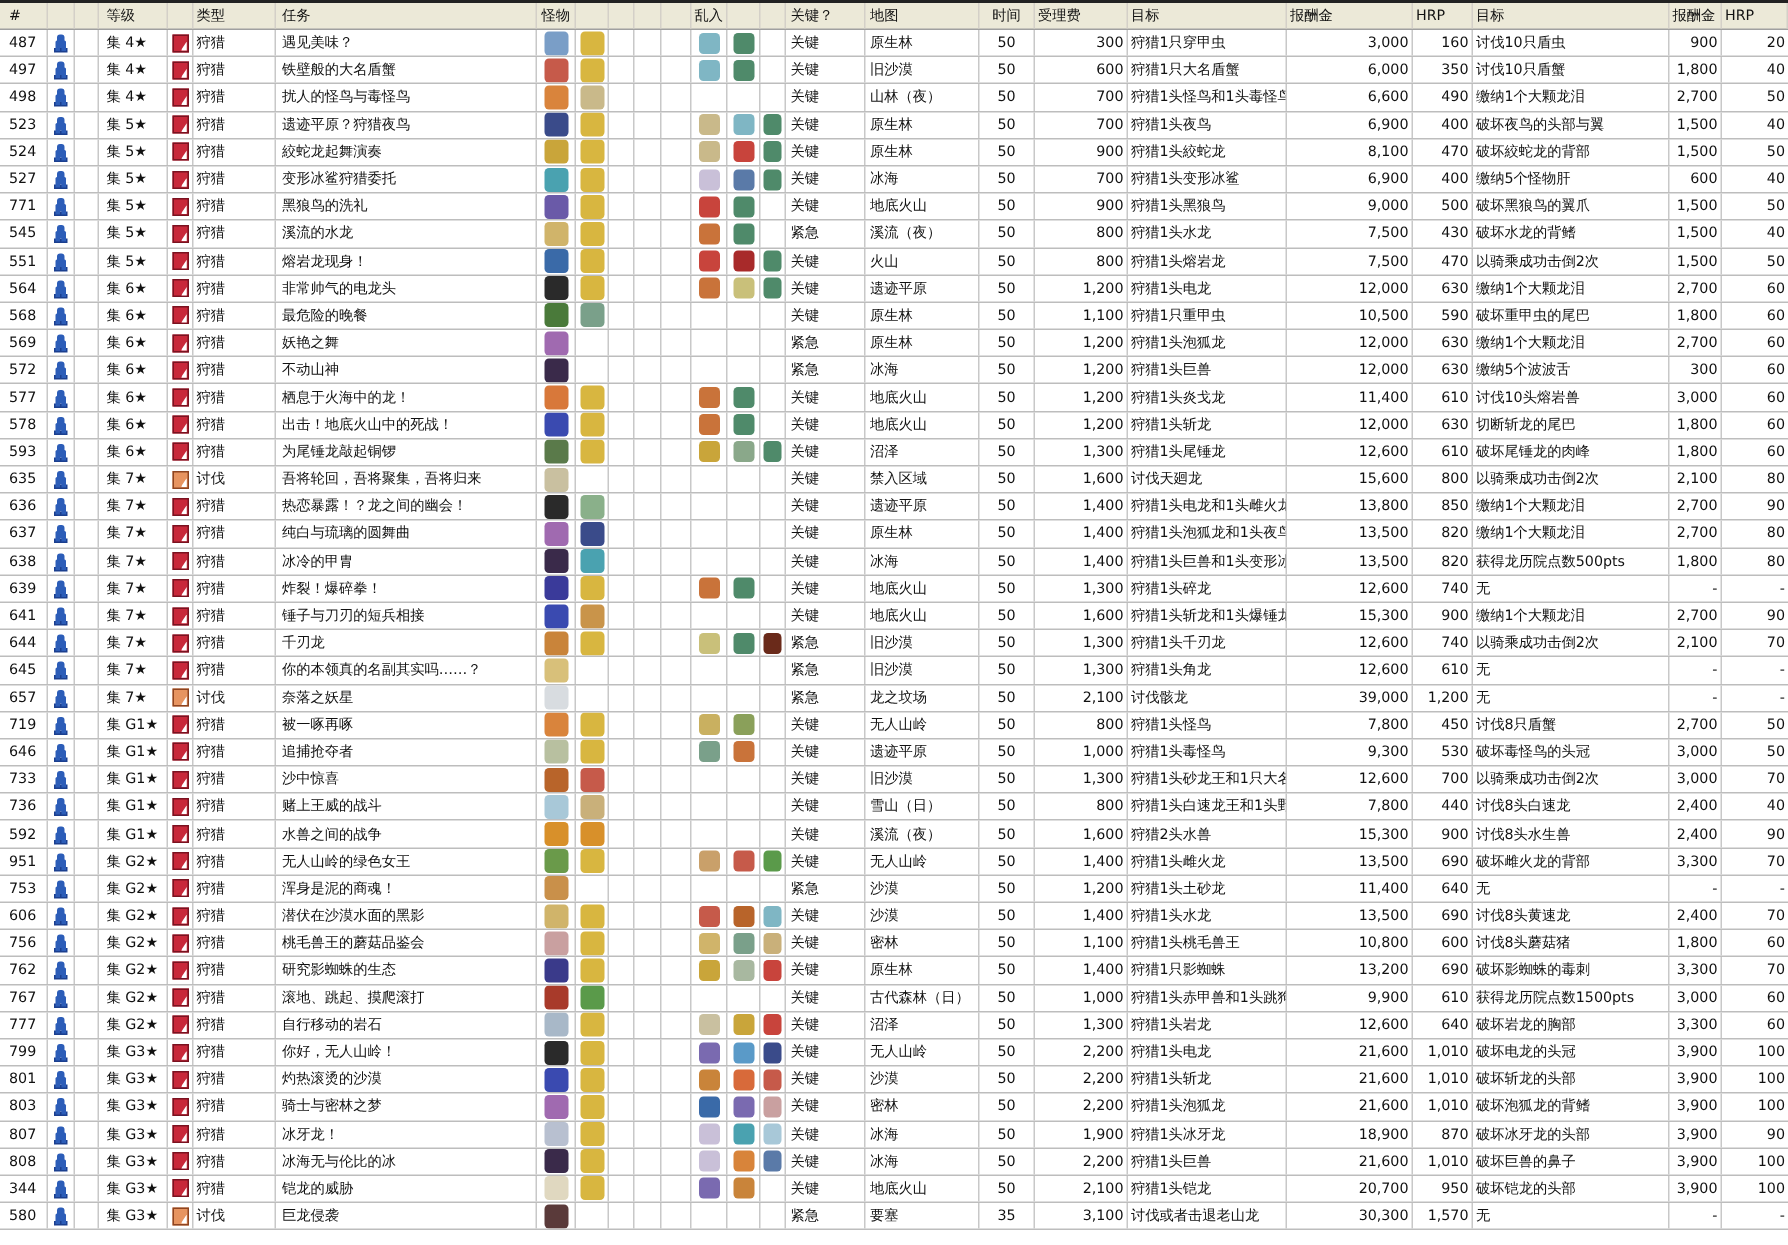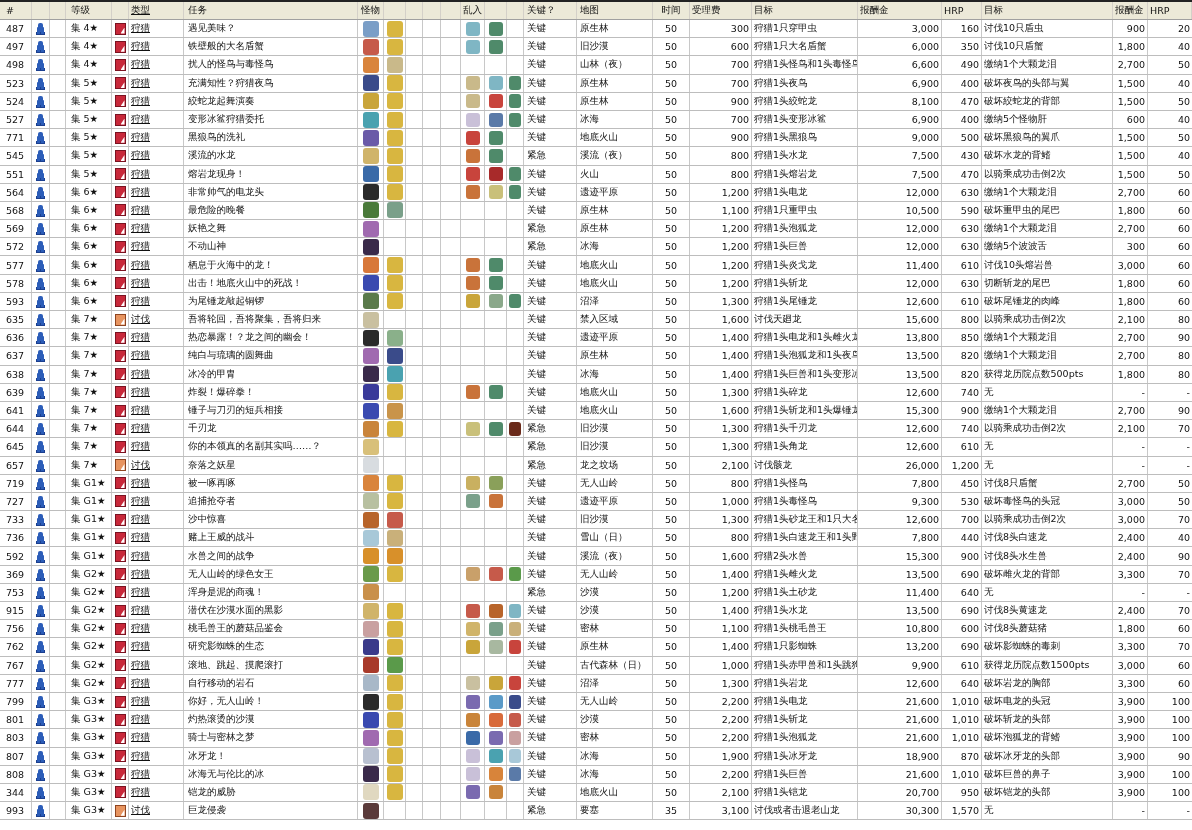--- a/index.html
+++ b/index.html
@@ -8,21 +8,21 @@
   .row{display:flex;height:18.2px;border-bottom:1px solid #bdbdbd;box-sizing:border-box;}
   .row.head{background:#ece9d8;height:18px;border-bottom:1px solid #a0a0a0;}
   .c{box-sizing:border-box;border-right:1px solid #c8c8c8;height:100%;display:flex;align-items:center;overflow:hidden;white-space:nowrap;padding:0 2px;font-size:9.5px;}
   .head .c{border-right:1px solid #d4d0c8;font-size:9.5px;}
   .r{justify-content:flex-end;}
   .w-num{width:32px;padding-left:6px;}
   .w-ico{width:18px;justify-content:center;}
   .w-blank{width:16px;}
   .w-rank{width:46px;padding-left:5px;}
   .w-tico{width:17px;justify-content:center;}
-  .w-type{width:55px;text-decoration:underline;}
+  .w-type{width:55px;}
   .w-quest{width:174px;padding-left:4px;}
   .w-m1{width:26px;justify-content:center;text-align:right;}
   .w-m2{width:22px;justify-content:center;}
   .w-m3{width:17px;}
   .w-m4{width:18px;}
   .w-m5{width:20px;}
   .w-i1{width:24px;justify-content:center;}
   .w-i2{width:22px;justify-content:center;}
   .w-i3{width:17px;justify-content:center;}
   .w-key{width:53px;padding-left:3px;}
@@ -193,21 +193,21 @@
     <div class="c w-num">523</div>
     <div class="c w-ico">
           <span class="net"></span>
         </div>
     <div class="c w-blank"></div>
     <div class="c w-rank">集 5★</div>
     <div class="c w-tico">
           <span class="book"></span>
         </div>
     <div class="c w-type">狩猎</div>
-    <div class="c w-quest">充满知性？狩猎夜鸟</div>
+    <div class="c w-quest">遗迹平原？狩猎夜鸟</div>
     <div class="c w-m1">
           <span class="mon" style="background: rgb(58, 75, 138);"></span>
         </div>
     <div class="c w-m2">
           <span class="mon" style="background: rgb(216, 182, 64);"></span>
         </div>
     <div class="c w-m3"></div>
     <div class="c w-m4"></div>
     <div class="c w-m5"></div>
     <div class="c w-i1">
@@ -998,21 +998,21 @@
     <div class="c w-m4"></div>
     <div class="c w-m5"></div>
     <div class="c w-i1"></div>
     <div class="c w-i2"></div>
     <div class="c w-i3"></div>
     <div class="c w-key">紧急</div>
     <div class="c w-map">龙之坟场</div>
     <div class="c w-time">50</div>
     <div class="c w-fee r">2,100</div>
     <div class="c w-goal">讨伐骸龙</div>
-    <div class="c w-rew r">26,000</div>
+    <div class="c w-rew r">39,000</div>
     <div class="c w-hrp r">1,200</div>
     <div class="c w-goal2">无</div>
     <div class="c w-rew2 r">-</div>
     <div class="c w-hrp2 r">-</div>
   </div>
       <div class="row">
     <div class="c w-num">719</div>
     <div class="c w-ico">
           <span class="net"></span>
         </div>
@@ -1044,21 +1044,21 @@
     <div class="c w-time">50</div>
     <div class="c w-fee r">800</div>
     <div class="c w-goal">狩猎1头怪鸟</div>
     <div class="c w-rew r">7,800</div>
     <div class="c w-hrp r">450</div>
     <div class="c w-goal2">讨伐8只盾蟹</div>
     <div class="c w-rew2 r">2,700</div>
     <div class="c w-hrp2 r">50</div>
   </div>
       <div class="row">
-    <div class="c w-num">727</div>
+    <div class="c w-num">646</div>
     <div class="c w-ico">
           <span class="net"></span>
         </div>
     <div class="c w-blank"></div>
     <div class="c w-rank">集 G1★</div>
     <div class="c w-tico">
           <span class="book"></span>
         </div>
     <div class="c w-type">狩猎</div>
     <div class="c w-quest">追捕抢夺者</div>
@@ -1188,21 +1188,21 @@
     <div class="c w-time">50</div>
     <div class="c w-fee r">1,600</div>
     <div class="c w-goal">狩猎2头水兽</div>
     <div class="c w-rew r">15,300</div>
     <div class="c w-hrp r">900</div>
     <div class="c w-goal2">讨伐8头水生兽</div>
     <div class="c w-rew2 r">2,400</div>
     <div class="c w-hrp2 r">90</div>
   </div>
       <div class="row">
-    <div class="c w-num">369</div>
+    <div class="c w-num">951</div>
     <div class="c w-ico">
           <span class="net"></span>
         </div>
     <div class="c w-blank"></div>
     <div class="c w-rank">集 G2★</div>
     <div class="c w-tico">
           <span class="book"></span>
         </div>
     <div class="c w-type">狩猎</div>
     <div class="c w-quest">无人山岭的绿色女王</div>
@@ -1262,21 +1262,21 @@
     <div class="c w-time">50</div>
     <div class="c w-fee r">1,200</div>
     <div class="c w-goal">狩猎1头土砂龙</div>
     <div class="c w-rew r">11,400</div>
     <div class="c w-hrp r">640</div>
     <div class="c w-goal2">无</div>
     <div class="c w-rew2 r">-</div>
     <div class="c w-hrp2 r">-</div>
   </div>
       <div class="row">
-    <div class="c w-num">915</div>
+    <div class="c w-num">606</div>
     <div class="c w-ico">
           <span class="net"></span>
         </div>
     <div class="c w-blank"></div>
     <div class="c w-rank">集 G2★</div>
     <div class="c w-tico">
           <span class="book"></span>
         </div>
     <div class="c w-type">狩猎</div>
     <div class="c w-quest">潜伏在沙漠水面的黑影</div>
@@ -1705,21 +1705,21 @@
     <div class="c w-time">50</div>
     <div class="c w-fee r">2,100</div>
     <div class="c w-goal">狩猎1头铠龙</div>
     <div class="c w-rew r">20,700</div>
     <div class="c w-hrp r">950</div>
     <div class="c w-goal2">破坏铠龙的头部</div>
     <div class="c w-rew2 r">3,900</div>
     <div class="c w-hrp2 r">100</div>
   </div>
       <div class="row">
-    <div class="c w-num">993</div>
+    <div class="c w-num">580</div>
     <div class="c w-ico">
           <span class="net"></span>
         </div>
     <div class="c w-blank"></div>
     <div class="c w-rank">集 G3★</div>
     <div class="c w-tico">
           <span class="book slay"></span>
         </div>
     <div class="c w-type">讨伐</div>
     <div class="c w-quest">巨龙侵袭</div>

